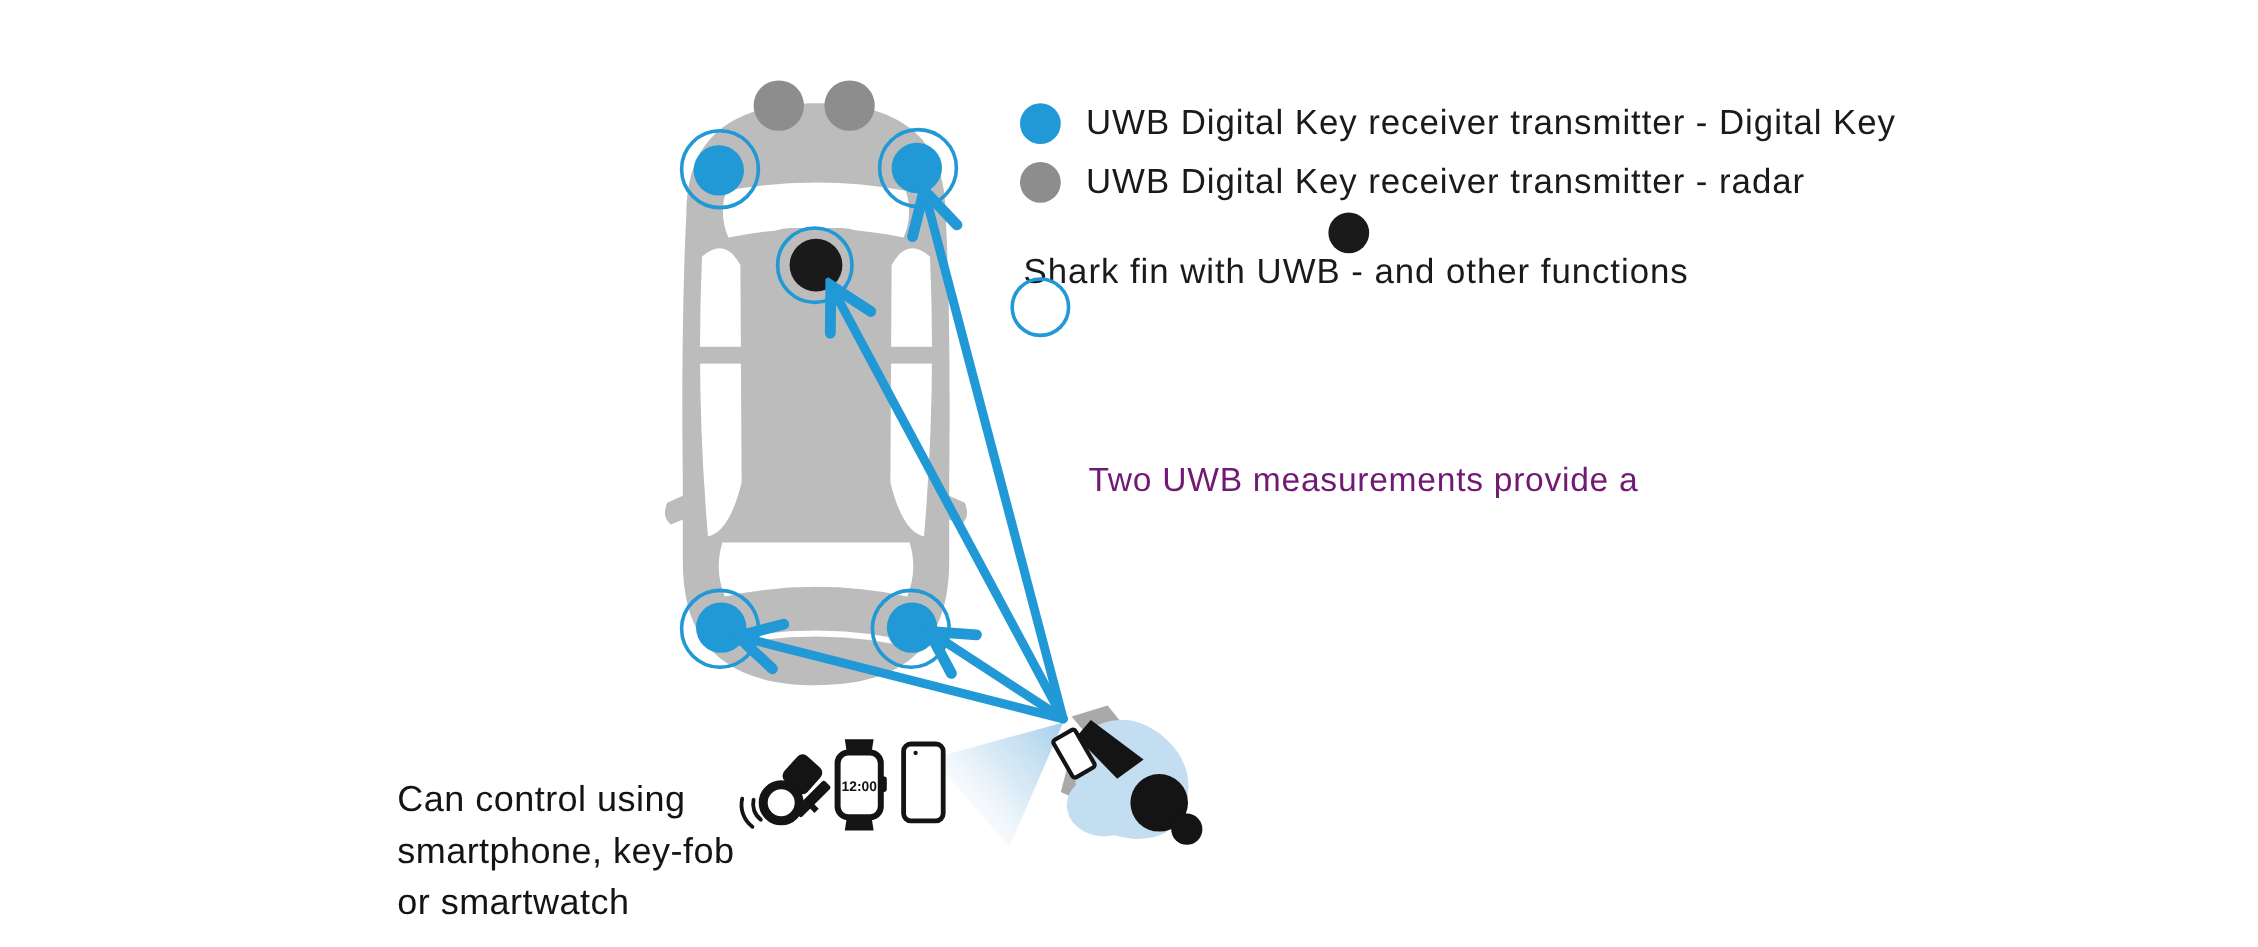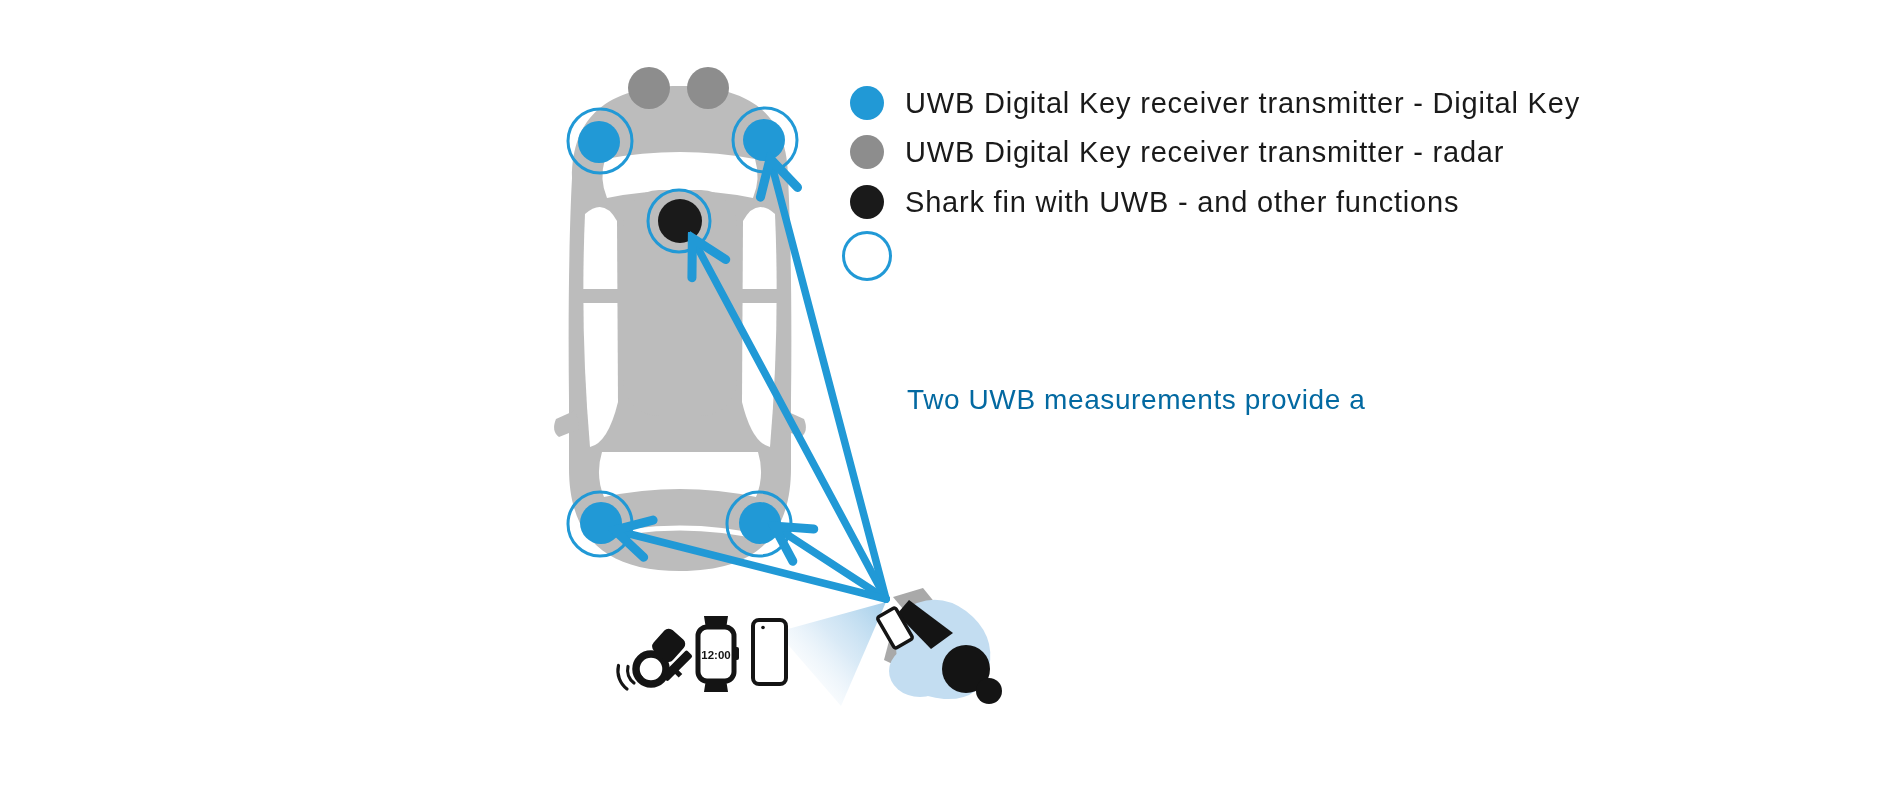--- a/index.html
+++ b/index.html
@@ -13,21 +13,21 @@
   .legend-row{position:absolute;left:0;height:50px;display:flex;align-items:center;white-space:nowrap;}
   .legend-icon-box{width:52px;display:flex;justify-content:center;align-items:center;}
   .dot{width:34px;height:34px;border-radius:50%;}
   .dot-blue{background:#2199D6;}
   .dot-gray{background:#8D8D8D;}
   .dot-black{background:#1A1A1A;}
   .ring-blue{width:44px;height:44px;border-radius:50%;border:3px solid #2199D6;background:transparent;}
   .legend-label{margin-left:12px;font-size:29px;letter-spacing:0.8px;color:#1A1A1A;}
 
   
-  .measure-note{position:absolute;left:907px;top:379px;color:#0369a1;font-size:28px;
+  .measure-note{position:absolute;left:907px;top:379px;color:#701a75;font-size:28px;
                 line-height:41px;letter-spacing:0.6px;white-space:nowrap;}
 
   
   .control-note{position:absolute;left:331px;top:645px;color:#141414;font-size:30px;
                 line-height:43px;letter-spacing:0.4px;white-space:nowrap;}
 </style>
 </head>
 <body>
 
 <div class="stage">
@@ -144,31 +144,36 @@
           <span class="dot dot-blue"></span>
         </span>
       <span class="legend-label">UWB Digital Key receiver transmitter - Digital Key</span>
     </div>
     <div class="legend-row" style="top:127px;">
       <span class="legend-icon-box">
           <span class="dot dot-gray"></span>
         </span>
       <span class="legend-label">UWB Digital Key receiver transmitter - radar</span>
     </div>
-    <div class="legend-row" style="top:177px;">
+    <div class="legend-row" style="top:177px;flex-direction:column;">
       <span class="legend-icon-box">
           <span class="dot dot-black"></span>
         </span>
       <span class="legend-label">Shark fin with UWB - and other functions</span>
     </div>
     <div class="legend-row" style="top:231px;">
       <span class="legend-icon-box">
           <span class="ring-blue"></span>
         </span>
     </div>
   </div>
 
   <div class="measure-note">
     <div>Two UWB measurements provide a</div>
   </div>
 
+  <div class="control-note">
+    <div>Can control using</div>
+    <div>smartphone, key-fob</div>
+    <div>or smartwatch</div>
+  </div>
 
 </div>
 
 </body></html>

